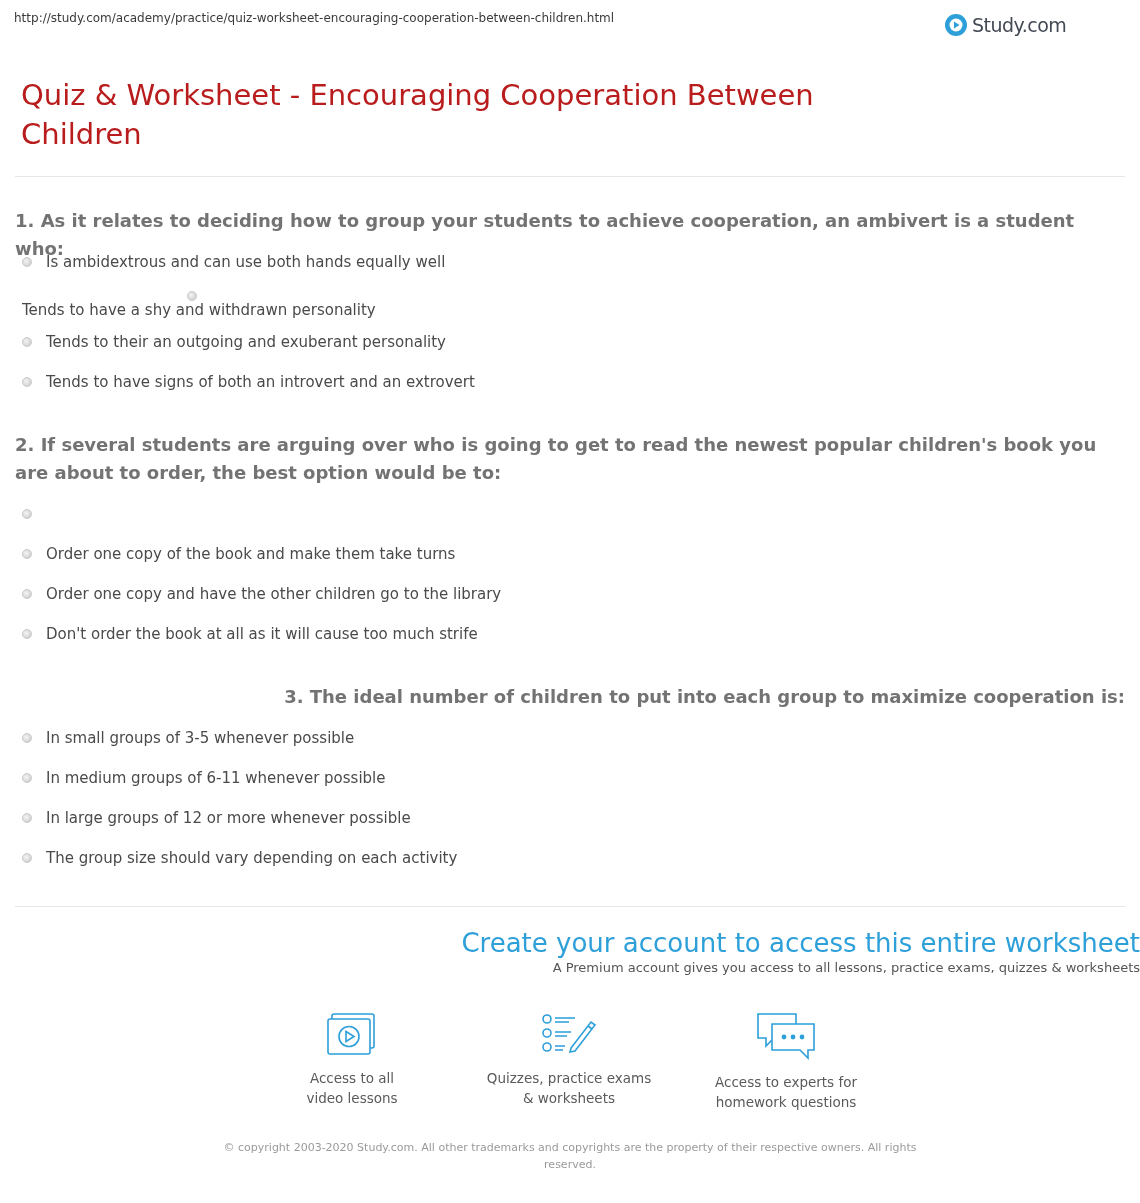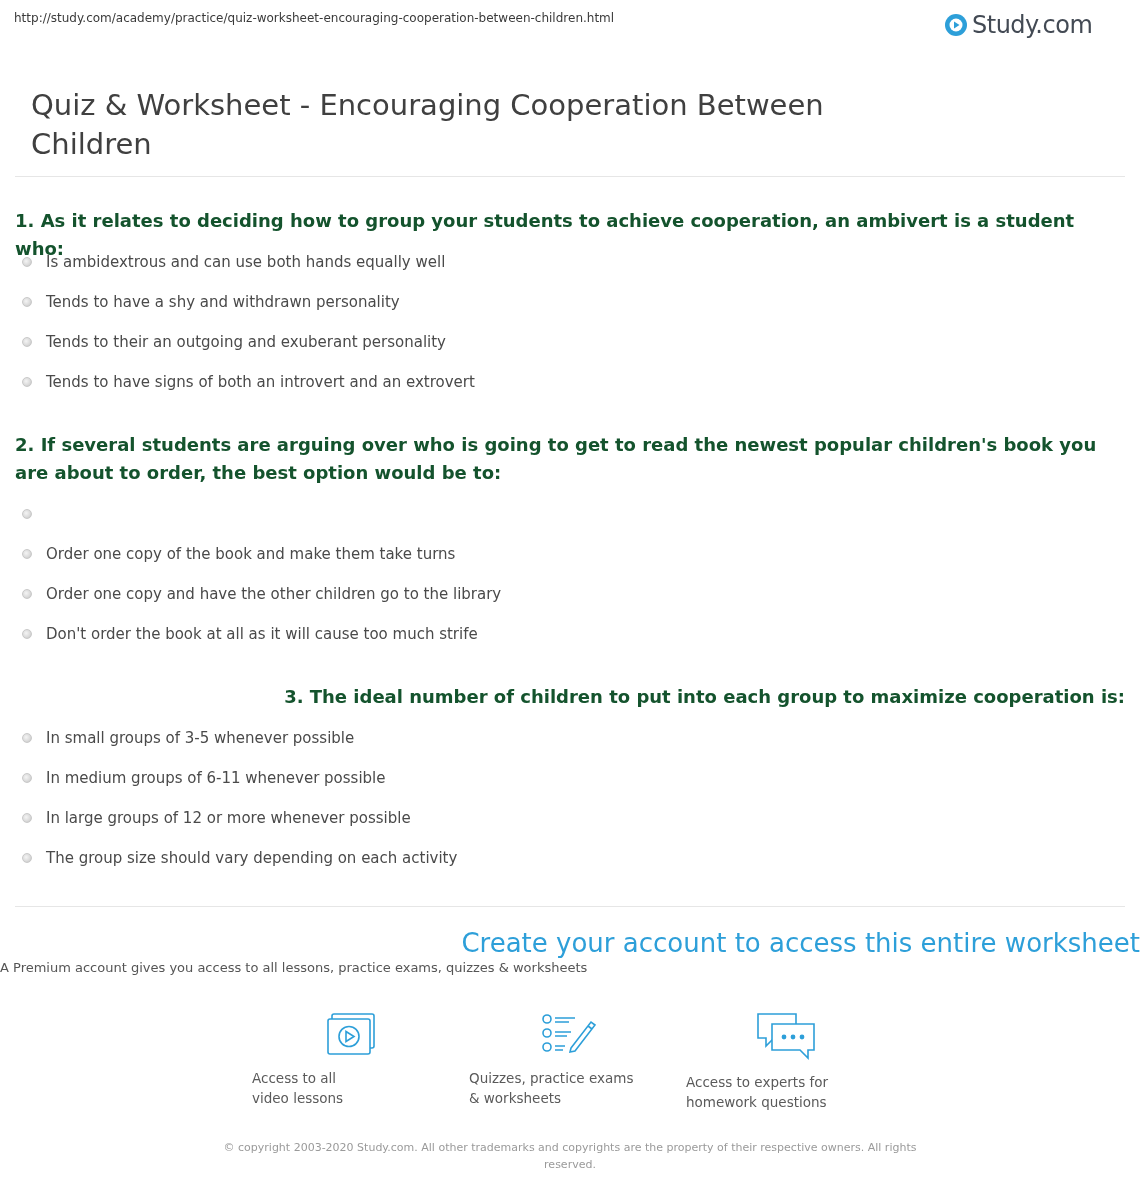--- a/index.html
+++ b/index.html
@@ -11,54 +11,54 @@
   .url {
     position: absolute; left: 14px; top: 11px;
     font-size: 12px; color: #3a3a3a; letter-spacing: 0px;
   }
   .logo {
     position: absolute; left: 944px; top: 8px; height: 34px;
     display: flex; align-items: center;
   }
   .logo-mark { width: 24px; height: 24px; margin-right: 4px; }
   .logo-text {
-    font-size: 24px; color: #434a54; letter-spacing: -0.5px;
+    font-size: 19px; color: #434a54; letter-spacing: -0.5px;
     font-family: "DejaVu Sans", sans-serif; line-height: 1;
   }
   .title {
     position: absolute; left: 15px; top: 70px; width: 880px;
-    font-size: 29px; line-height: 39px; color: #404040;
-    margin: 16px; font-weight: normal;
+    font-size: 29px; line-height: 39px; color: #b91c1c;
+    margin: 6px; font-weight: normal;
   }
   .divider { position: absolute; left: 15px; width: 1110px; height: 1px; background: #e6e6e6; }
   .question {
     position: absolute; left: 15px; width: 1110px;
-    font-size: 18px; line-height: 28px; font-weight: bold; color: #14532d;
+    font-size: 18px; line-height: 28px; font-weight: bold; color: #737373;
     margin: 0;
   }
   .option {
     position: absolute; left: 22px; display: flex; align-items: center;
     font-size: 15px; color: #4a4a4a; height: 22px;
   }
   .radio {
     width: 10px; height: 10px; border-radius: 50%;
     background: radial-gradient(circle at 40% 40%, #f4f4f4 0%, #d9d9d9 60%, #bdbdbd 100%);
     border: 1px solid #c9c9c9; margin-right: 14px; box-sizing: border-box;
     flex: 0 0 auto;
   }
   .cta {
     position: absolute; left: 0; top: 928px; width: 1140px; text-align: right;
     font-size: 26px; color: #2d9fd9;
   }
   .cta-sub {
-    position: absolute; left: 0; top: 960px; width: 1140px; text-align: left;
+    position: absolute; left: 0; top: 960px; width: 1140px; text-align: right;
     font-size: 13px; color: #555555;
   }
   .feature {
-    position: absolute; top: 1012px; width: 200px; 
+    position: absolute; top: 1012px; width: 200px; text-align: center;
   }
   .feature svg { display: block; margin: 0 auto; }
   .feature-label {
     margin-top: 12px; font-size: 13.5px; line-height: 20px; color: #5a5a5a;
     white-space: pre-line;
   }
   .copyright {
     position: absolute; left: 210px; top: 1139px; width: 720px; text-align: center;
     font-size: 11px; line-height: 17px; color: #9a9a9a;
   }
@@ -79,21 +79,21 @@
 
 <h1 class="title">Quiz &amp; Worksheet - Encouraging Cooperation Between Children</h1>
 
 <div class="divider" style="top:176px;"></div>
 
 <p class="question" style="top:207px;">1. As it relates to deciding how to group your students to achieve cooperation, an ambivert is a student who:</p>
 <div class="option" style="top:251px;">
   <span class="radio"></span>
   <span>Is ambidextrous and can use both hands equally well</span>
 </div>
-<div class="option" style="top:291px;">
+<div class="option" style="top:291px;flex-direction:column;">
   <span class="radio"></span>
   <span>Tends to have a shy and withdrawn personality</span>
 </div>
 <div class="option" style="top:331px;">
   <span class="radio"></span>
   <span>Tends to their an outgoing and exuberant personality</span>
 </div>
 <div class="option" style="top:371px;">
   <span class="radio"></span>
   <span>Tends to have signs of both an introvert and an extrovert</span>

